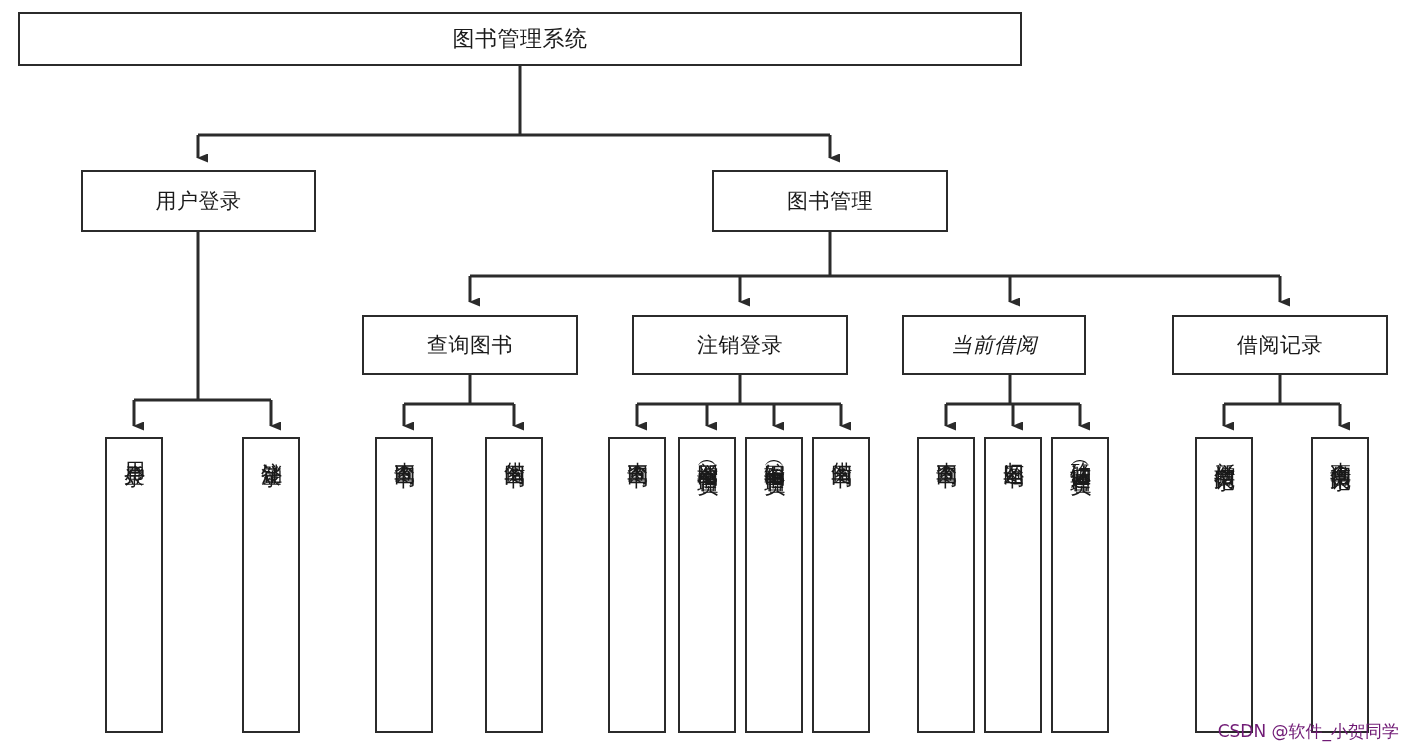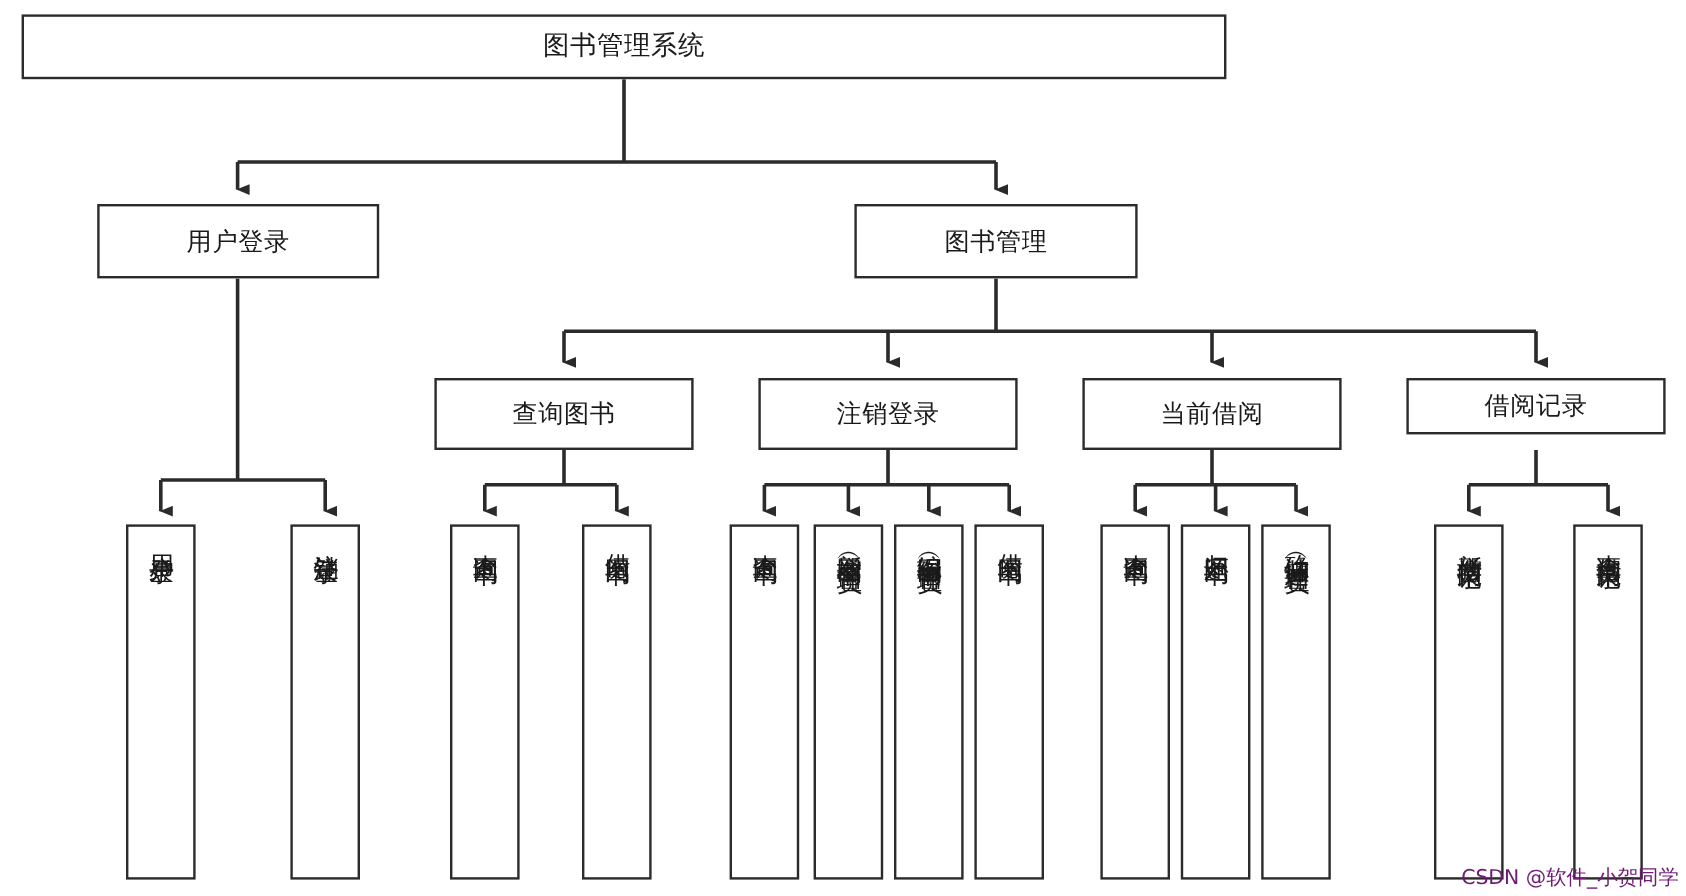--- a/index.html
+++ b/index.html
@@ -132,24 +132,24 @@
   <div class="node" style="left:712px; top:170px; width:236px; height:62px;">
     <span class="label">图书管理</span>
   </div>
 
   <div class="node" style="left:362px; top:315px; width:216px; height:60px;">
     <span class="label">查询图书</span>
   </div>
   <div class="node" style="left:632px; top:315px; width:216px; height:60px;">
     <span class="label">注销登录</span>
   </div>
-  <div class="node" style="left:902px; top:315px; width:216px; height:60px;">
+  <div class="node" style="left:902px; top:315px; width:184px; height:60px;font-style:italic;">
     <span class="label">当前借阅</span>
   </div>
-  <div class="node" style="left:1172px; top:315px; width:216px; height:47px;">
+  <div class="node" style="left:1172px; top:315px; width:216px; height:60px;">
     <span class="label">借阅记录</span>
   </div>
 
   <div class="node vert" style="left:105px; top:437px; width:58px; height:296px;">
     <span class="label">用户登录</span>
   </div>
   <div class="node vert" style="left:242px; top:437px; width:58px; height:296px;">
     <span class="label">注销登录</span>
   </div>
 

